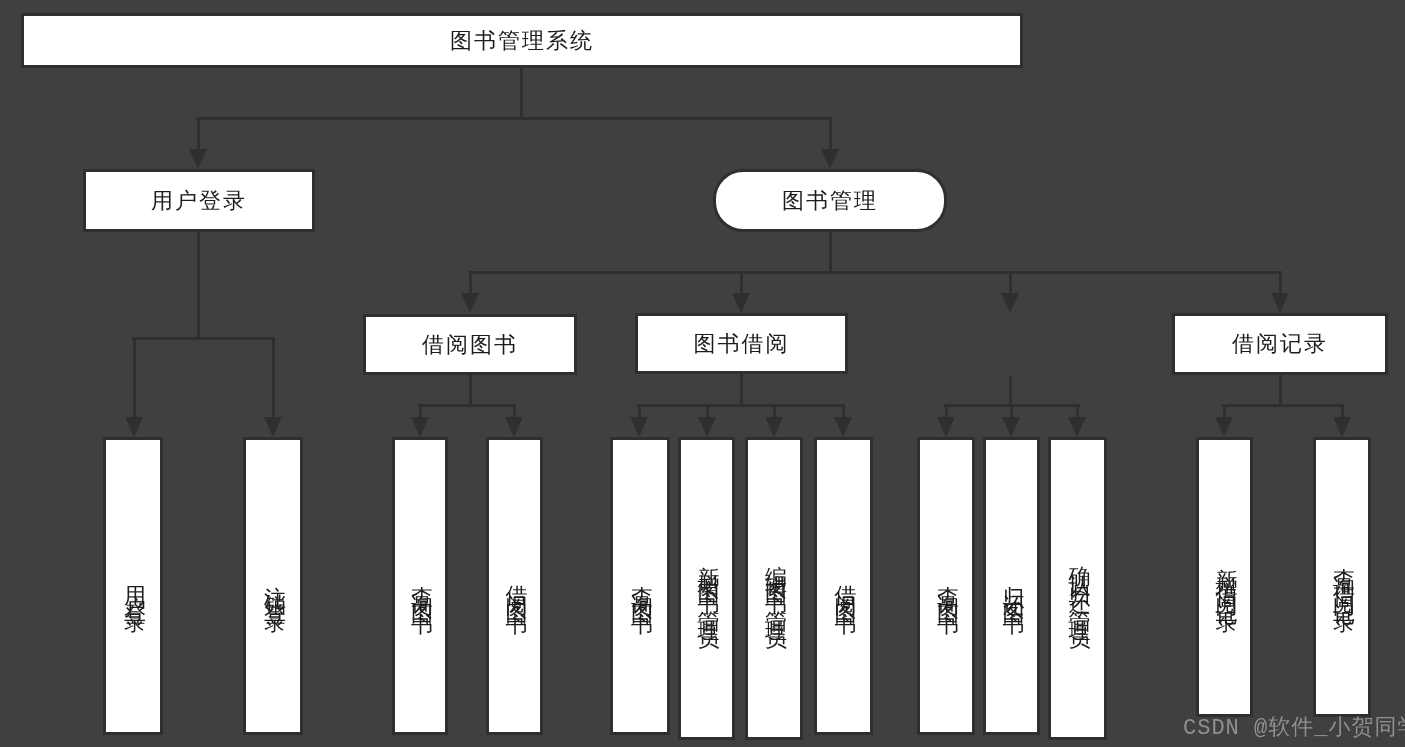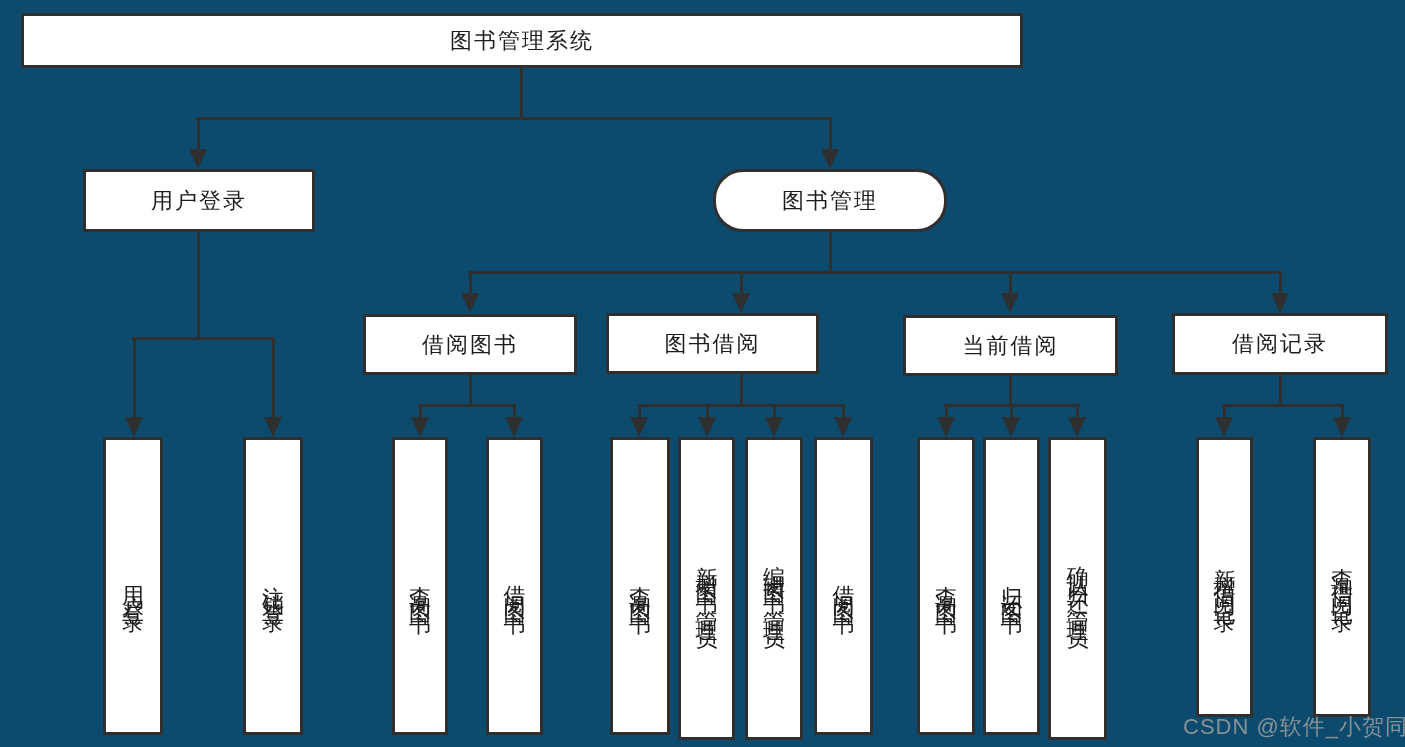--- a/index.html
+++ b/index.html
@@ -1,22 +1,22 @@
 <!DOCTYPE html>
 <html><head>
 <meta charset="utf-8">
 <style>
   html, body { margin: 0; padding: 0; background: #ffffff; }
   .canvas {
     position: relative;
     width: 1405px;
     height: 747px;
-    background: #0c4a6e;
+    background: #404040;
     overflow: hidden;
-    font-family: Liberation Sans, sans-serif;
+    font-family: Liberation Mono, monospace;
   }
   .box {
     position: absolute;
     box-sizing: border-box;
     border: 3px solid #2f2f2f;
     background: #ffffff;
     display: flex;
     align-items: center;
     justify-content: center;
     z-index: 2;
@@ -129,25 +129,22 @@
   <div class="box" style="left:83px; top:169px; width:232px; height:63px;">
     <span class="hlabel">用户登录</span>
   </div>
   <div class="box" style="left:713px; top:169px; width:234px; height:63px;border-radius:30px;">
     <span class="hlabel">图书管理</span>
   </div>
 
   <div class="box" style="left:363px; top:314px; width:214px; height:61px;">
     <span class="hlabel">借阅图书</span>
   </div>
-  <div class="box" style="left:606px; top:313px; width:213px; height:61px;">
+  <div class="box" style="left:635px; top:313px; width:213px; height:61px;">
     <span class="hlabel">图书借阅</span>
-  </div>
-  <div class="box" style="left:903px; top:315px; width:215px; height:61px;">
-    <span class="hlabel">当前借阅</span>
   </div>
   <div class="box" style="left:1172px; top:313px; width:216px; height:62px;">
     <span class="hlabel">借阅记录</span>
   </div>
 
   <div class="box" style="left:103px; top:437px; width:60px; height:298px;">
     <span class="vtext">用户登录</span>
   </div>
   <div class="box" style="left:243px; top:437px; width:60px; height:298px;">
     <span class="vtext">注销登录</span>

